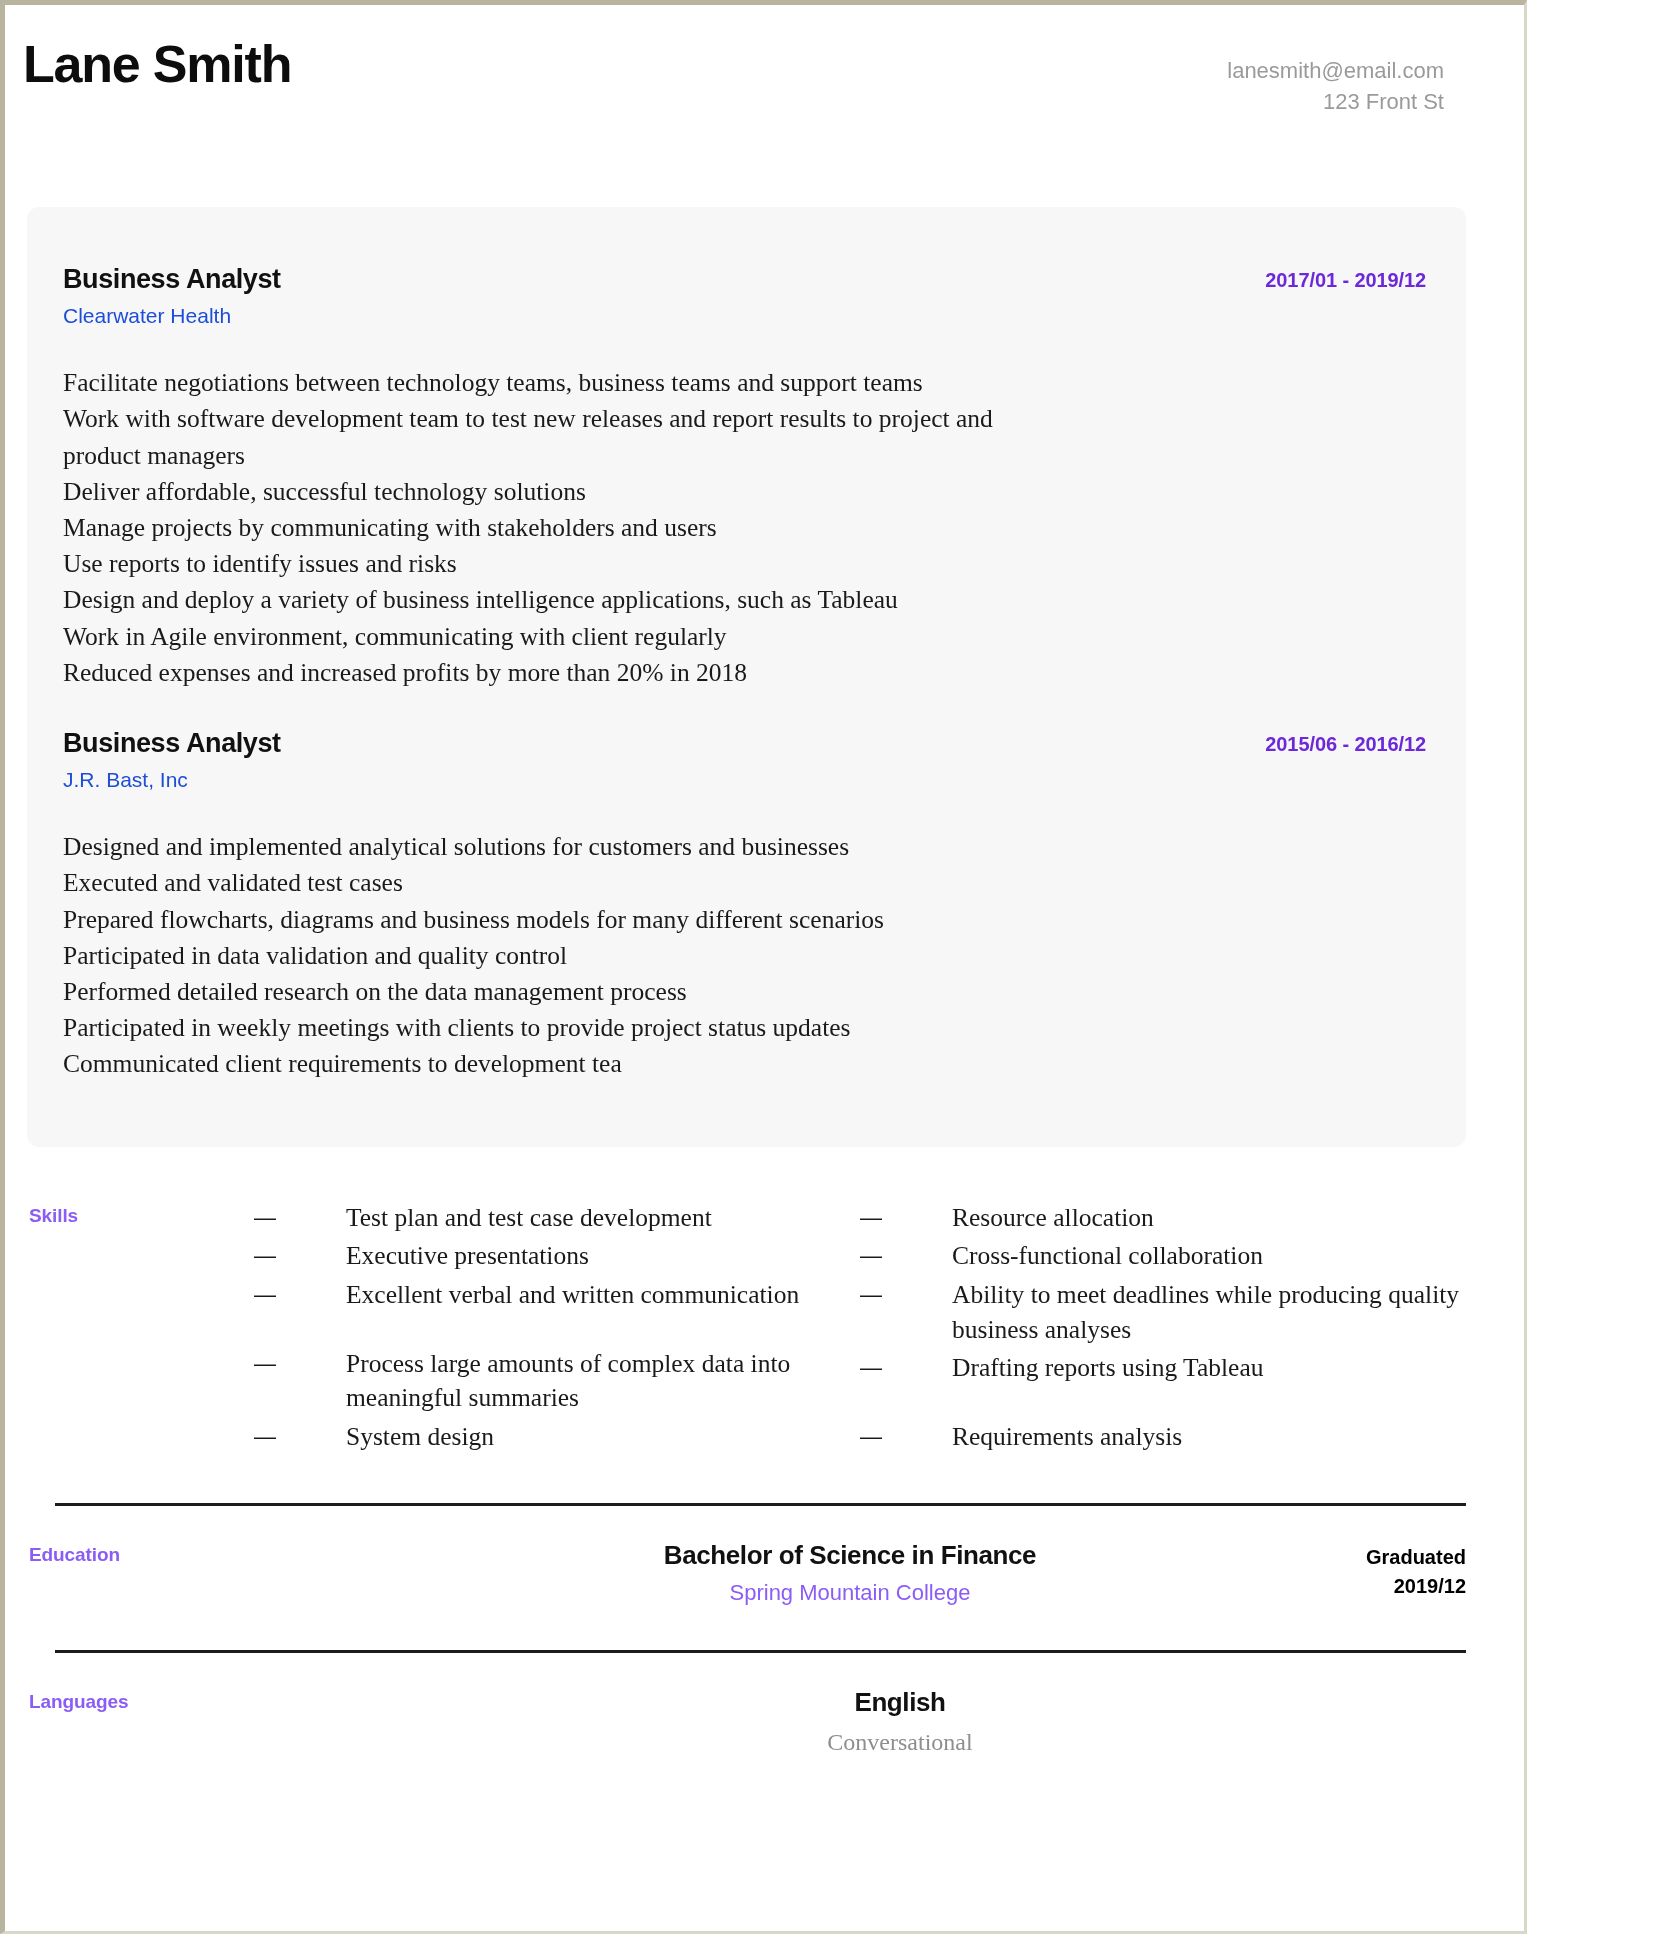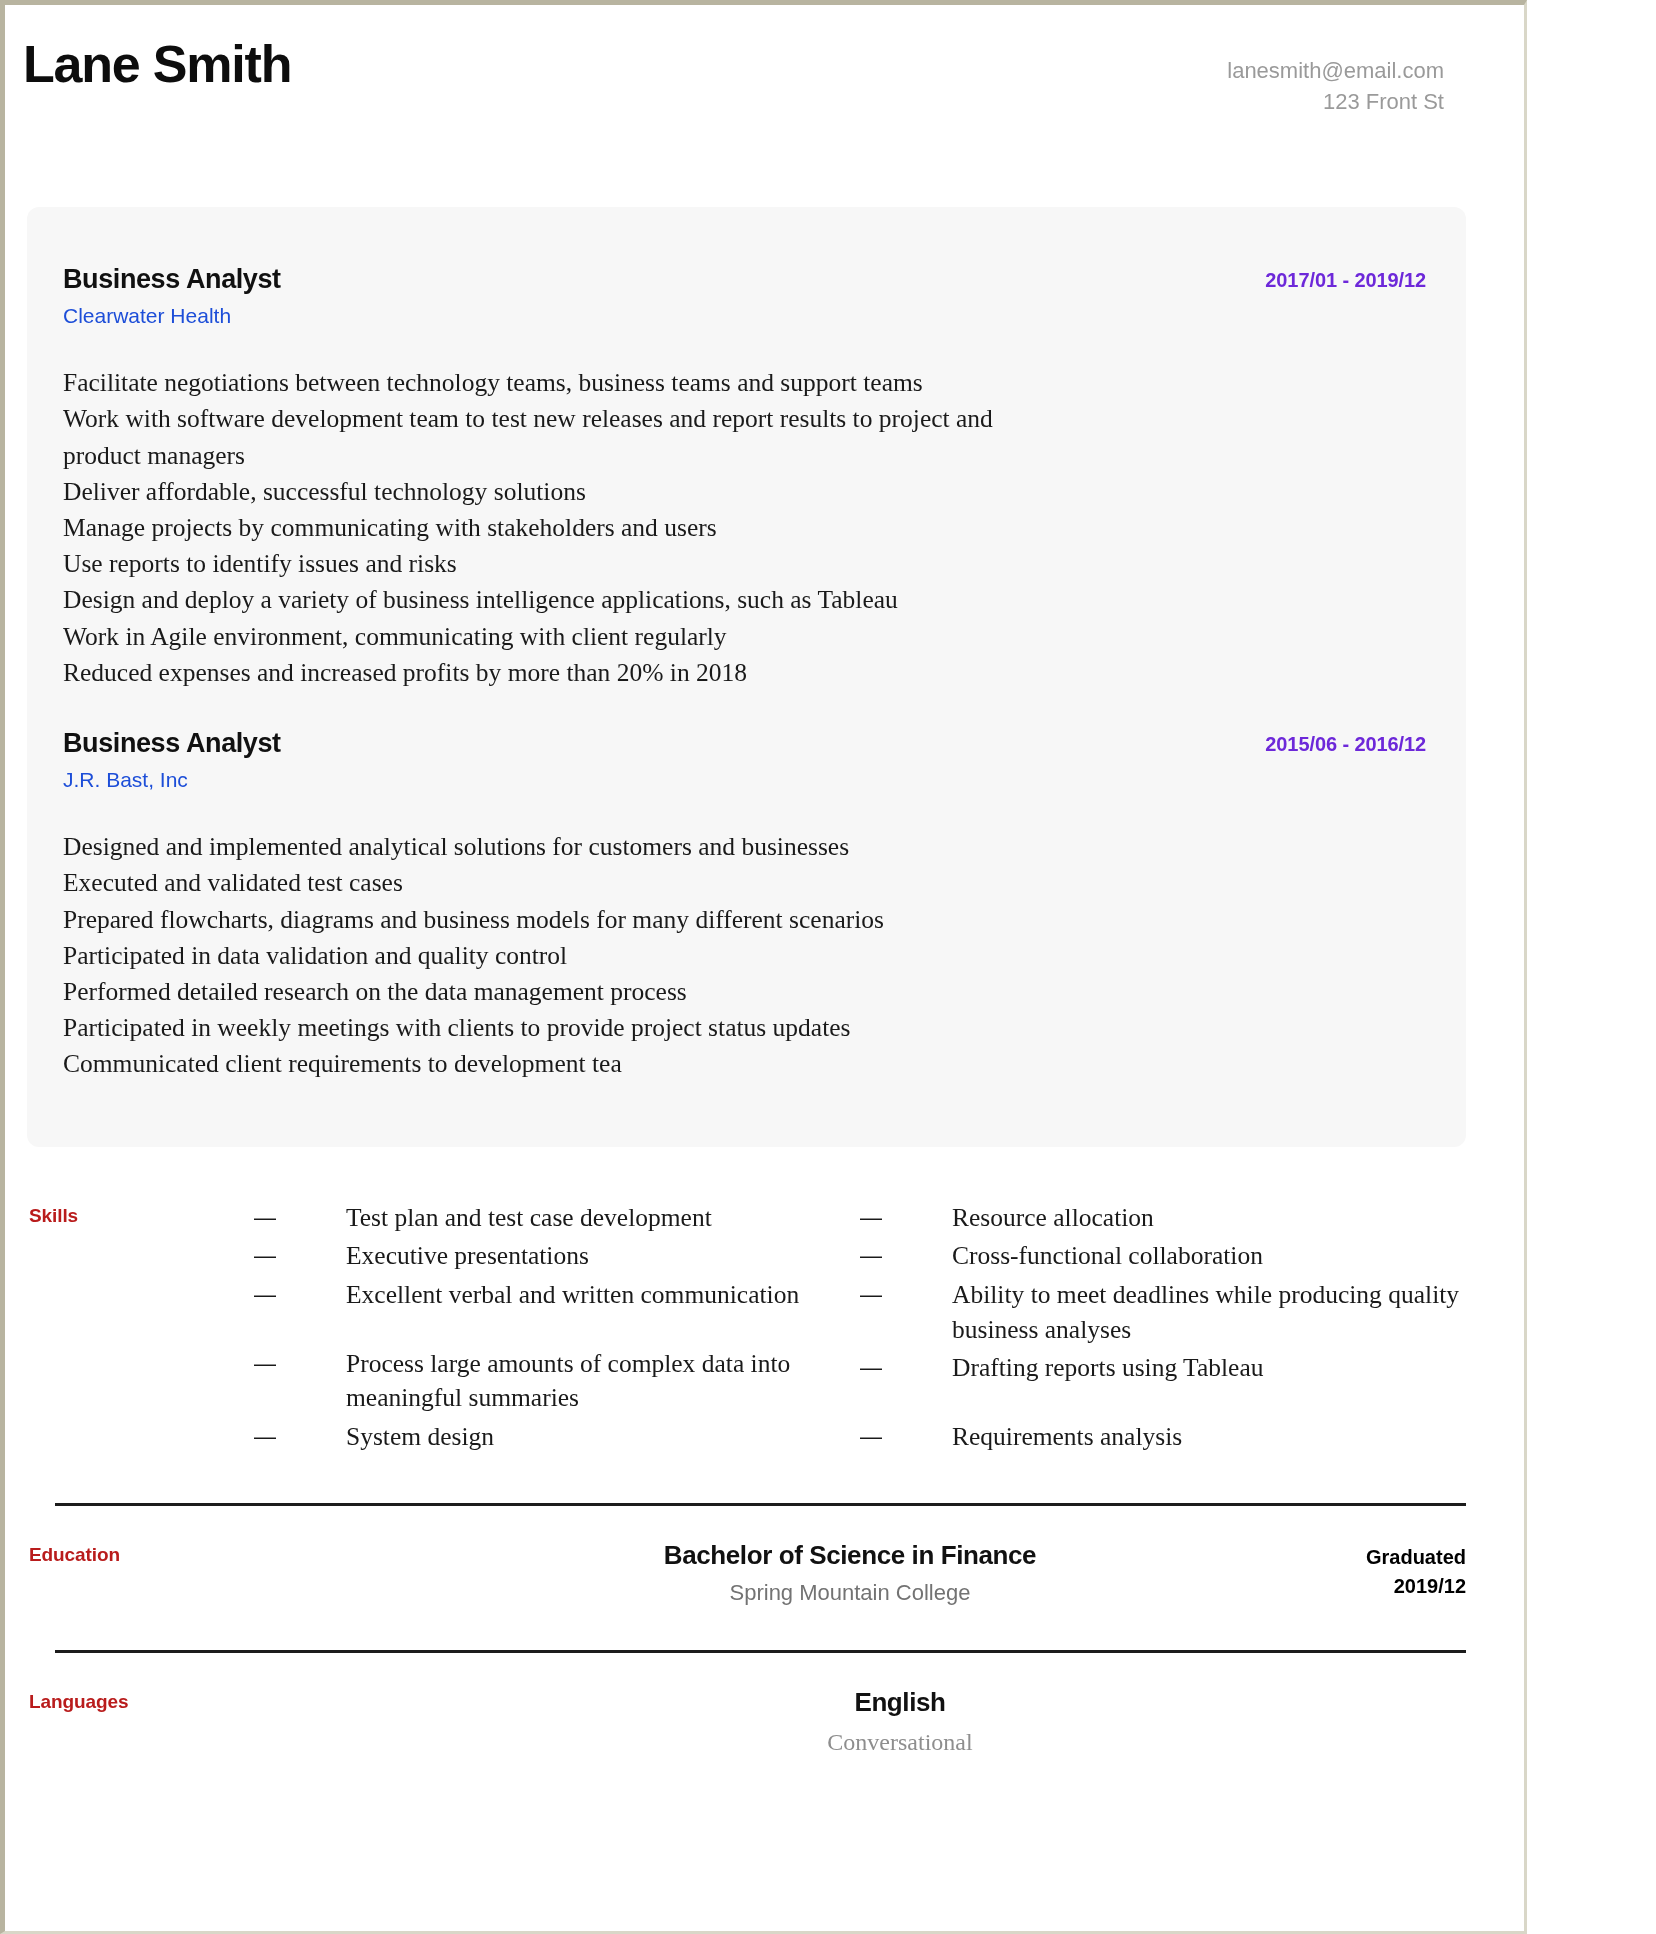--- a/index.html
+++ b/index.html
@@ -120,21 +120,21 @@
   .skills-section {
     display: flex;
     align-items: flex-start;
     padding: 54px 18px 0 24px;
   }
   .section-label {
     width: 225px;
     flex: 0 0 225px;
     font-size: 19px;
     font-weight: 700;
-    color: #b91c1c;
+    color: #8b5cf6;
     letter-spacing: -0.1px;
     padding-top: 4px;
     font-family: "Liberation Sans", sans-serif;
   }
   .skills-cols {
     display: flex;
     flex: 1;
     gap: 0;
   }
   .skills-col {
@@ -180,21 +180,21 @@
   .info-title {
     font-size: 26px;
     font-weight: 700;
     color: #111111;
     letter-spacing: -0.4px;
     line-height: 1.2;
     font-family: "Liberation Sans", sans-serif;
   }
   .info-sub {
     font-size: 22px;
-    color: #737373;
+    color: #8b5cf6;
     margin-top: 8px;
     line-height: 1.25;
     font-family: "Liberation Sans", sans-serif;
   }
   .info-sub.serif {
     font-family: "Liberation Serif", serif;
     font-size: 24px;
     color: #8e8e8e;
   }
   .info-right {

